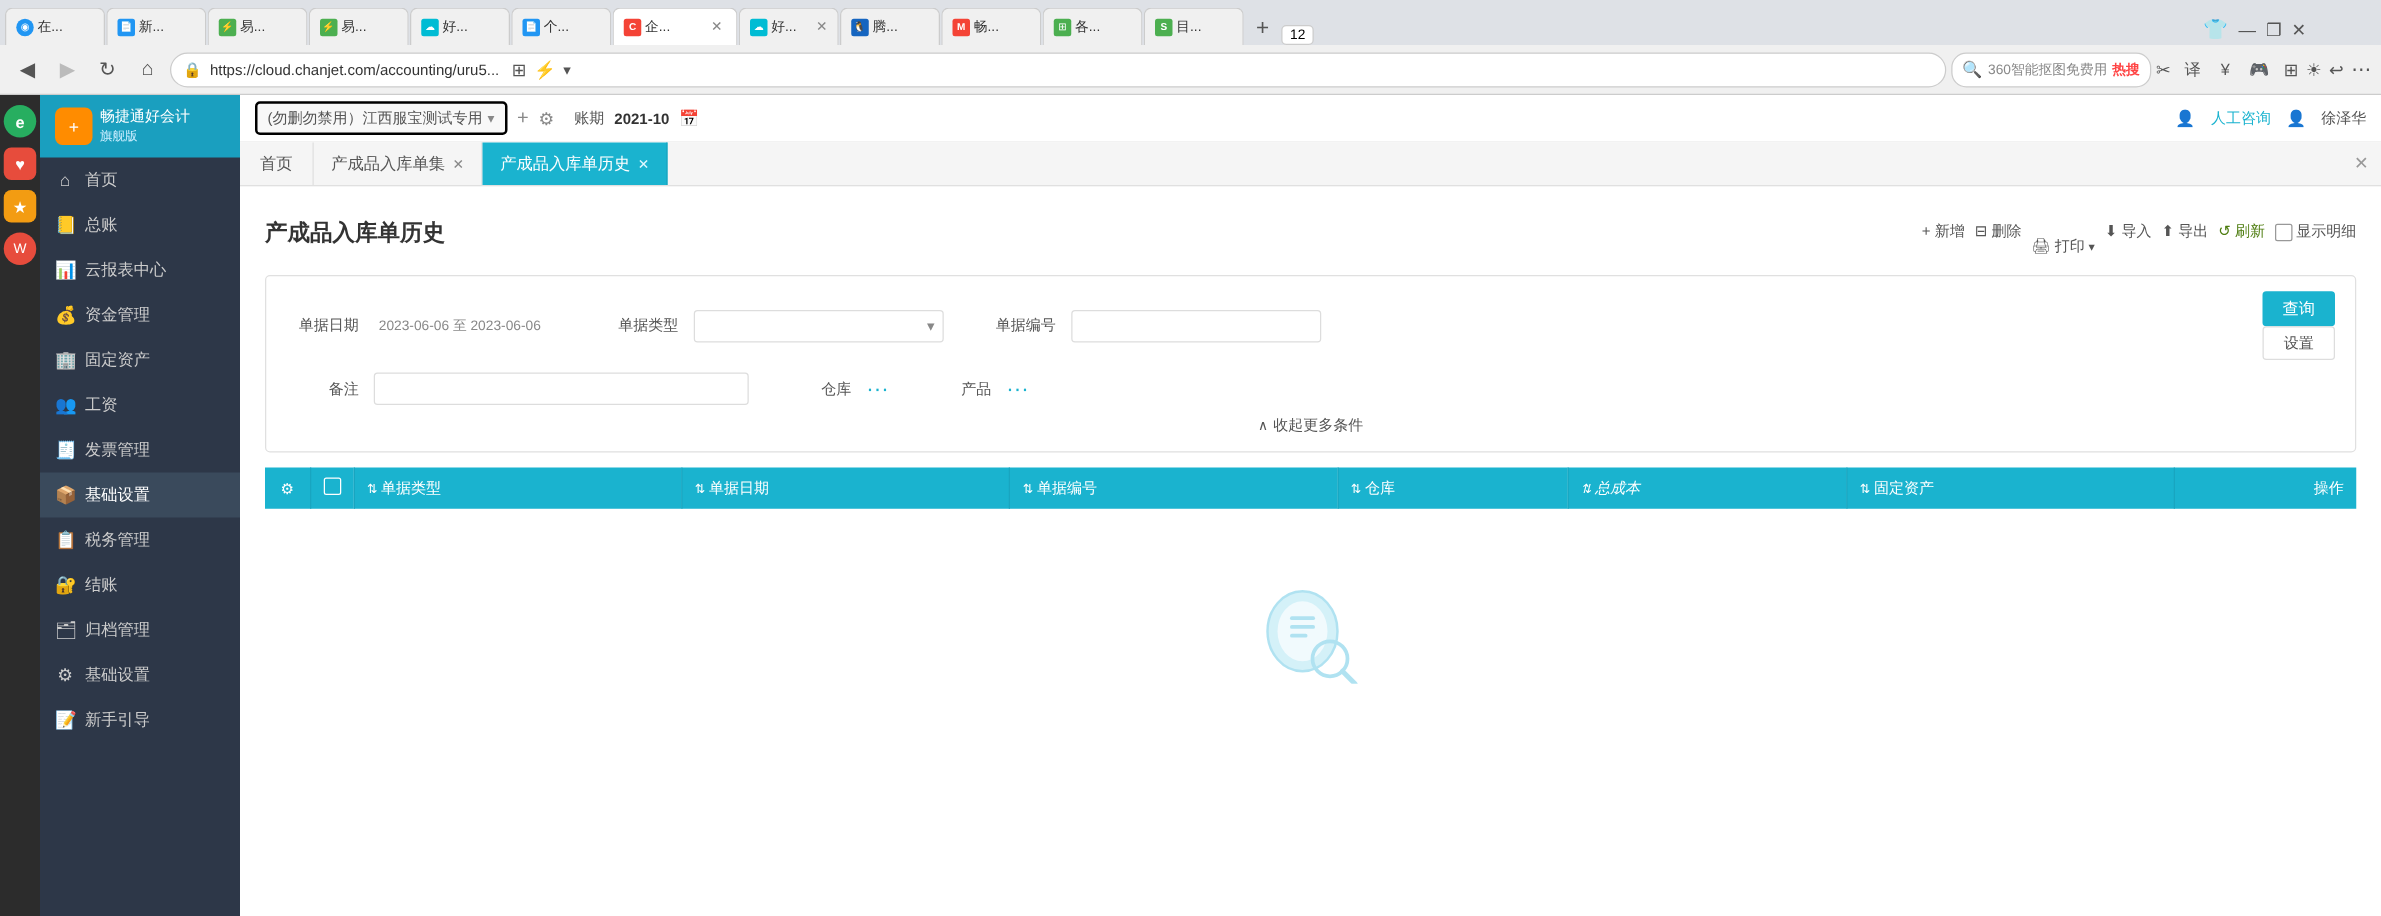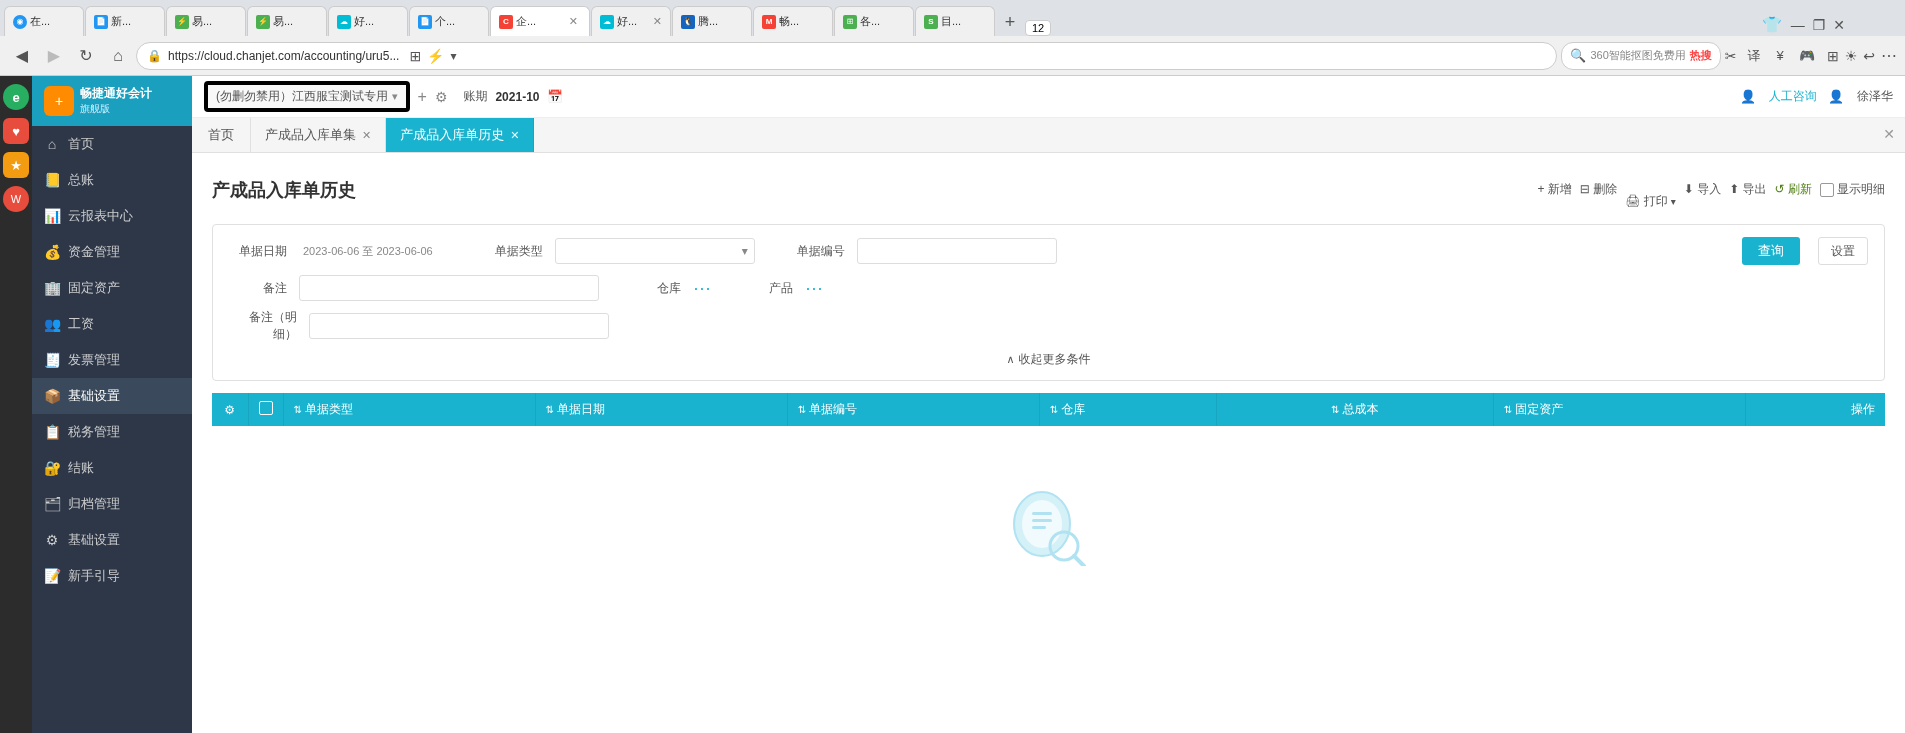--- a/index.html
+++ b/index.html
@@ -110,21 +110,21 @@
     <div style="width:26px;height:26px;border-radius:50%;background:#27ae60;display:flex;align-items:center;justify-content:center;font-size:13px;color:white;cursor:pointer;font-weight:bold;">e</div>
     <div style="width:26px;height:26px;border-radius:6px;background:#e74c3c;display:flex;align-items:center;justify-content:center;font-size:13px;color:white;cursor:pointer;">♥</div>
     <div style="width:26px;height:26px;border-radius:6px;background:#f39c12;display:flex;align-items:center;justify-content:center;font-size:13px;color:white;cursor:pointer;">★</div>
     <div style="width:26px;height:26px;border-radius:50%;background:#e74c3c;display:flex;align-items:center;justify-content:center;font-size:11px;color:white;cursor:pointer;">W</div>
   </div>
 
   <div style="width:160px;background:#2d3748;color:#fff;display:flex;flex-direction:column;flex-shrink:0;">
     <div style="background:#1a9fbf;padding:10px 12px;display:flex;align-items:center;gap:6px;">
       <div style="width:30px;height:30px;background:#ff8c00;border-radius:6px;display:flex;align-items:center;justify-content:center;font-size:14px;color:white;flex-shrink:0;">+</div>
       <div>
-        <div style="font-size:12px;font-weight:bold;color:#fff;line-height:1.3;">畅捷通好会计</div>
+        <div style="font-size:12px;font-weight:normal;color:#fff;line-height:1.3;">畅捷通好会计</div>
         <div style="font-size:10px;color:#cef;">旗舰版</div>
       </div>
     </div>
 
     <div style="display:flex;align-items:center;gap:8px;padding:9px 12px;cursor:pointer;color:#ccc;font-size:13px;">
       <span style="font-size:14px;width:16px;text-align:center;">⌂</span>
       <span>首页</span>
     </div>
     <div style="display:flex;align-items:center;gap:8px;padding:9px 12px;cursor:pointer;color:#ccc;font-size:13px;">
       <span style="font-size:14px;width:16px;text-align:center;">📒</span>
@@ -172,21 +172,21 @@
     </div>
     <div style="display:flex;align-items:center;gap:8px;padding:9px 12px;cursor:pointer;color:#ccc;font-size:13px;">
       <span style="font-size:14px;width:16px;text-align:center;">📝</span>
       <span>新手引导</span>
     </div>
   </div>
 
   <div style="flex:1;background:#fff;display:flex;flex-direction:column;overflow:hidden;position:relative;">
 
     <div style="display:flex;align-items:center;background:#fff;padding:5px 12px;border-bottom:1px solid #eee;gap:8px;font-size:12px;">
-      <div style="display:flex;align-items:center;gap:4px;background:#f8f8f8;border:4px solid #000000;border-radius:4px;padding:3px 8px;cursor:pointer;">
+      <div style="display:flex;align-items:center;gap:4px;background:#f8f8f8;border:2px solid #000000;border-radius:4px;padding:3px 8px;cursor:pointer;">
         <span style="font-size:12px;color:#555;">(勿删勿禁用）江西服宝测试专用</span>
         <span style="font-size:11px;color:#888;">▾</span>
       </div>
       <span style="font-size:16px;color:#888;cursor:pointer;">+</span>
       <span style="font-size:14px;color:#888;cursor:pointer;">⚙</span>
       <span style="font-size:12px;color:#555;margin-left:8px;">账期</span>
       <span style="font-size:12px;color:#333;font-weight:bold;">2021-10</span>
       <span style="font-size:13px;color:#1ab3cf;cursor:pointer;">📅</span>
       <div style="margin-left:auto;display:flex;align-items:center;gap:12px;">
         <span style="font-size:13px;color:#1ab3cf;">👤</span>
@@ -239,41 +239,37 @@
 
           <span style="font-size:12px;color:#555;width:58px;text-align:right;flex-shrink:0;margin-left:40px;">单据类型</span>
           <div style="height:26px;border:1px solid #ddd;border-radius:3px;padding:0 6px;font-size:12px;min-width:200px;display:flex;align-items:center;justify-content:space-between;cursor:pointer;background:#fff;">
             <span style="color:#999;"></span>
             <span style="color:#888;font-size:12px;">▾</span>
           </div>
 
           <span style="font-size:12px;color:#555;width:58px;text-align:right;flex-shrink:0;margin-left:20px;">单据编号</span>
           <input type="text" style="height: 26px; border: 1px solid rgb(221, 221, 221); border-radius: 3px; padding: 0px 6px; font-size: 12px; width: 200px;">
 
-          <div style="margin-left:auto;display:flex;flex-direction:row;gap:18px;flex-shrink:0;">
+          <div style="margin-left:auto;display:flex;flex-direction:column;gap:0;flex-shrink:0;">
             <button style="background:#1ab3cf;color:#fff;border:none;padding:5px 16px;border-radius:3px;cursor:pointer;font-size:13px;">查询</button>
             <button style="background:#fff;color:#555;border:1px solid #ddd;padding:4px 12px;border-radius:3px;cursor:pointer;font-size:12px;">设置</button>
           </div>
         </div>
 
         <div style="display:flex;align-items:center;gap:12px;margin-bottom:8px;">
           <span style="font-size:12px;color:#555;width:58px;text-align:right;flex-shrink:0;">备注</span>
           <input type="text" style="height: 26px; border: 1px solid rgb(221, 221, 221); border-radius: 3px; padding: 0px 6px; font-size: 12px; width: 300px;">
 
           <span style="font-size:12px;color:#555;width:30px;text-align:right;flex-shrink:0;margin-left:40px;">仓库</span>
           <span style="color:#1ab3cf;font-size:18px;cursor:pointer;">···</span>
 
           <span style="font-size:12px;color:#555;width:30px;text-align:right;flex-shrink:0;margin-left:40px;">产品</span>
           <span style="color:#1ab3cf;font-size:18px;cursor:pointer;">···</span>
         </div>
 
-        <div style="display:flex;align-items:center;gap:12px;margin-bottom:8px;">
-          <span style="font-size:12px;color:#555;width:68px;text-align:right;flex-shrink:0;">备注（明细）</span>
-          <input type="text" style="height: 26px; border: 1px solid rgb(221, 221, 221); border-radius: 3px; padding: 0px 6px; font-size: 12px; width: 300px;">
-        </div>
 
         <div style="display:flex;justify-content:center;margin-top:4px;">
           <span style="font-size:12px;color:#555;cursor:pointer;display:flex;align-items:center;gap:4px;">
             <span style="font-size:11px;">∧</span>
             <span>收起更多条件</span>
           </span>
         </div>
       </div>
 
       <div>
@@ -291,21 +287,21 @@
               </th>
               <th style="color:#fff;font-size:12px;font-weight:normal;padding:8px 10px;text-align:left;border-right:1px solid #18a5c0;cursor:pointer;">
                 <span style="font-size:10px;margin-right:3px;">⇅</span><span>单据日期</span>
               </th>
               <th style="color:#fff;font-size:12px;font-weight:normal;padding:8px 10px;text-align:left;border-right:1px solid #18a5c0;cursor:pointer;">
                 <span style="font-size:10px;margin-right:3px;">⇅</span><span>单据编号</span>
               </th>
               <th style="color:#fff;font-size:12px;font-weight:normal;padding:8px 10px;text-align:left;border-right:1px solid #18a5c0;cursor:pointer;">
                 <span style="font-size:10px;margin-right:3px;">⇅</span><span>仓库</span>
               </th>
-              <th style="color:#fff;font-size:12px;font-weight:normal;padding:8px 20px;text-align:center;border-right:1px solid #18a5c0;cursor:pointer;">
+              <th style="color:#fff;font-size:12px;font-weight:normal;padding:8px 10px;text-align:left;border-right:1px solid #18a5c0;cursor:pointer;font-style:italic;">
                 <span style="font-size:10px;margin-right:3px;">⇅</span><span>总成本</span>
               </th>
               <th style="color:#fff;font-size:12px;font-weight:normal;padding:8px 10px;text-align:left;border-right:1px solid #18a5c0;cursor:pointer;">
                 <span style="font-size:10px;margin-right:3px;">⇅</span><span>固定资产</span>
               </th>
               <th style="color:#fff;font-size:12px;font-weight:normal;padding:8px 10px;text-align:right;">
                 <span>操作</span>
               </th>
             </tr>
           </thead>

